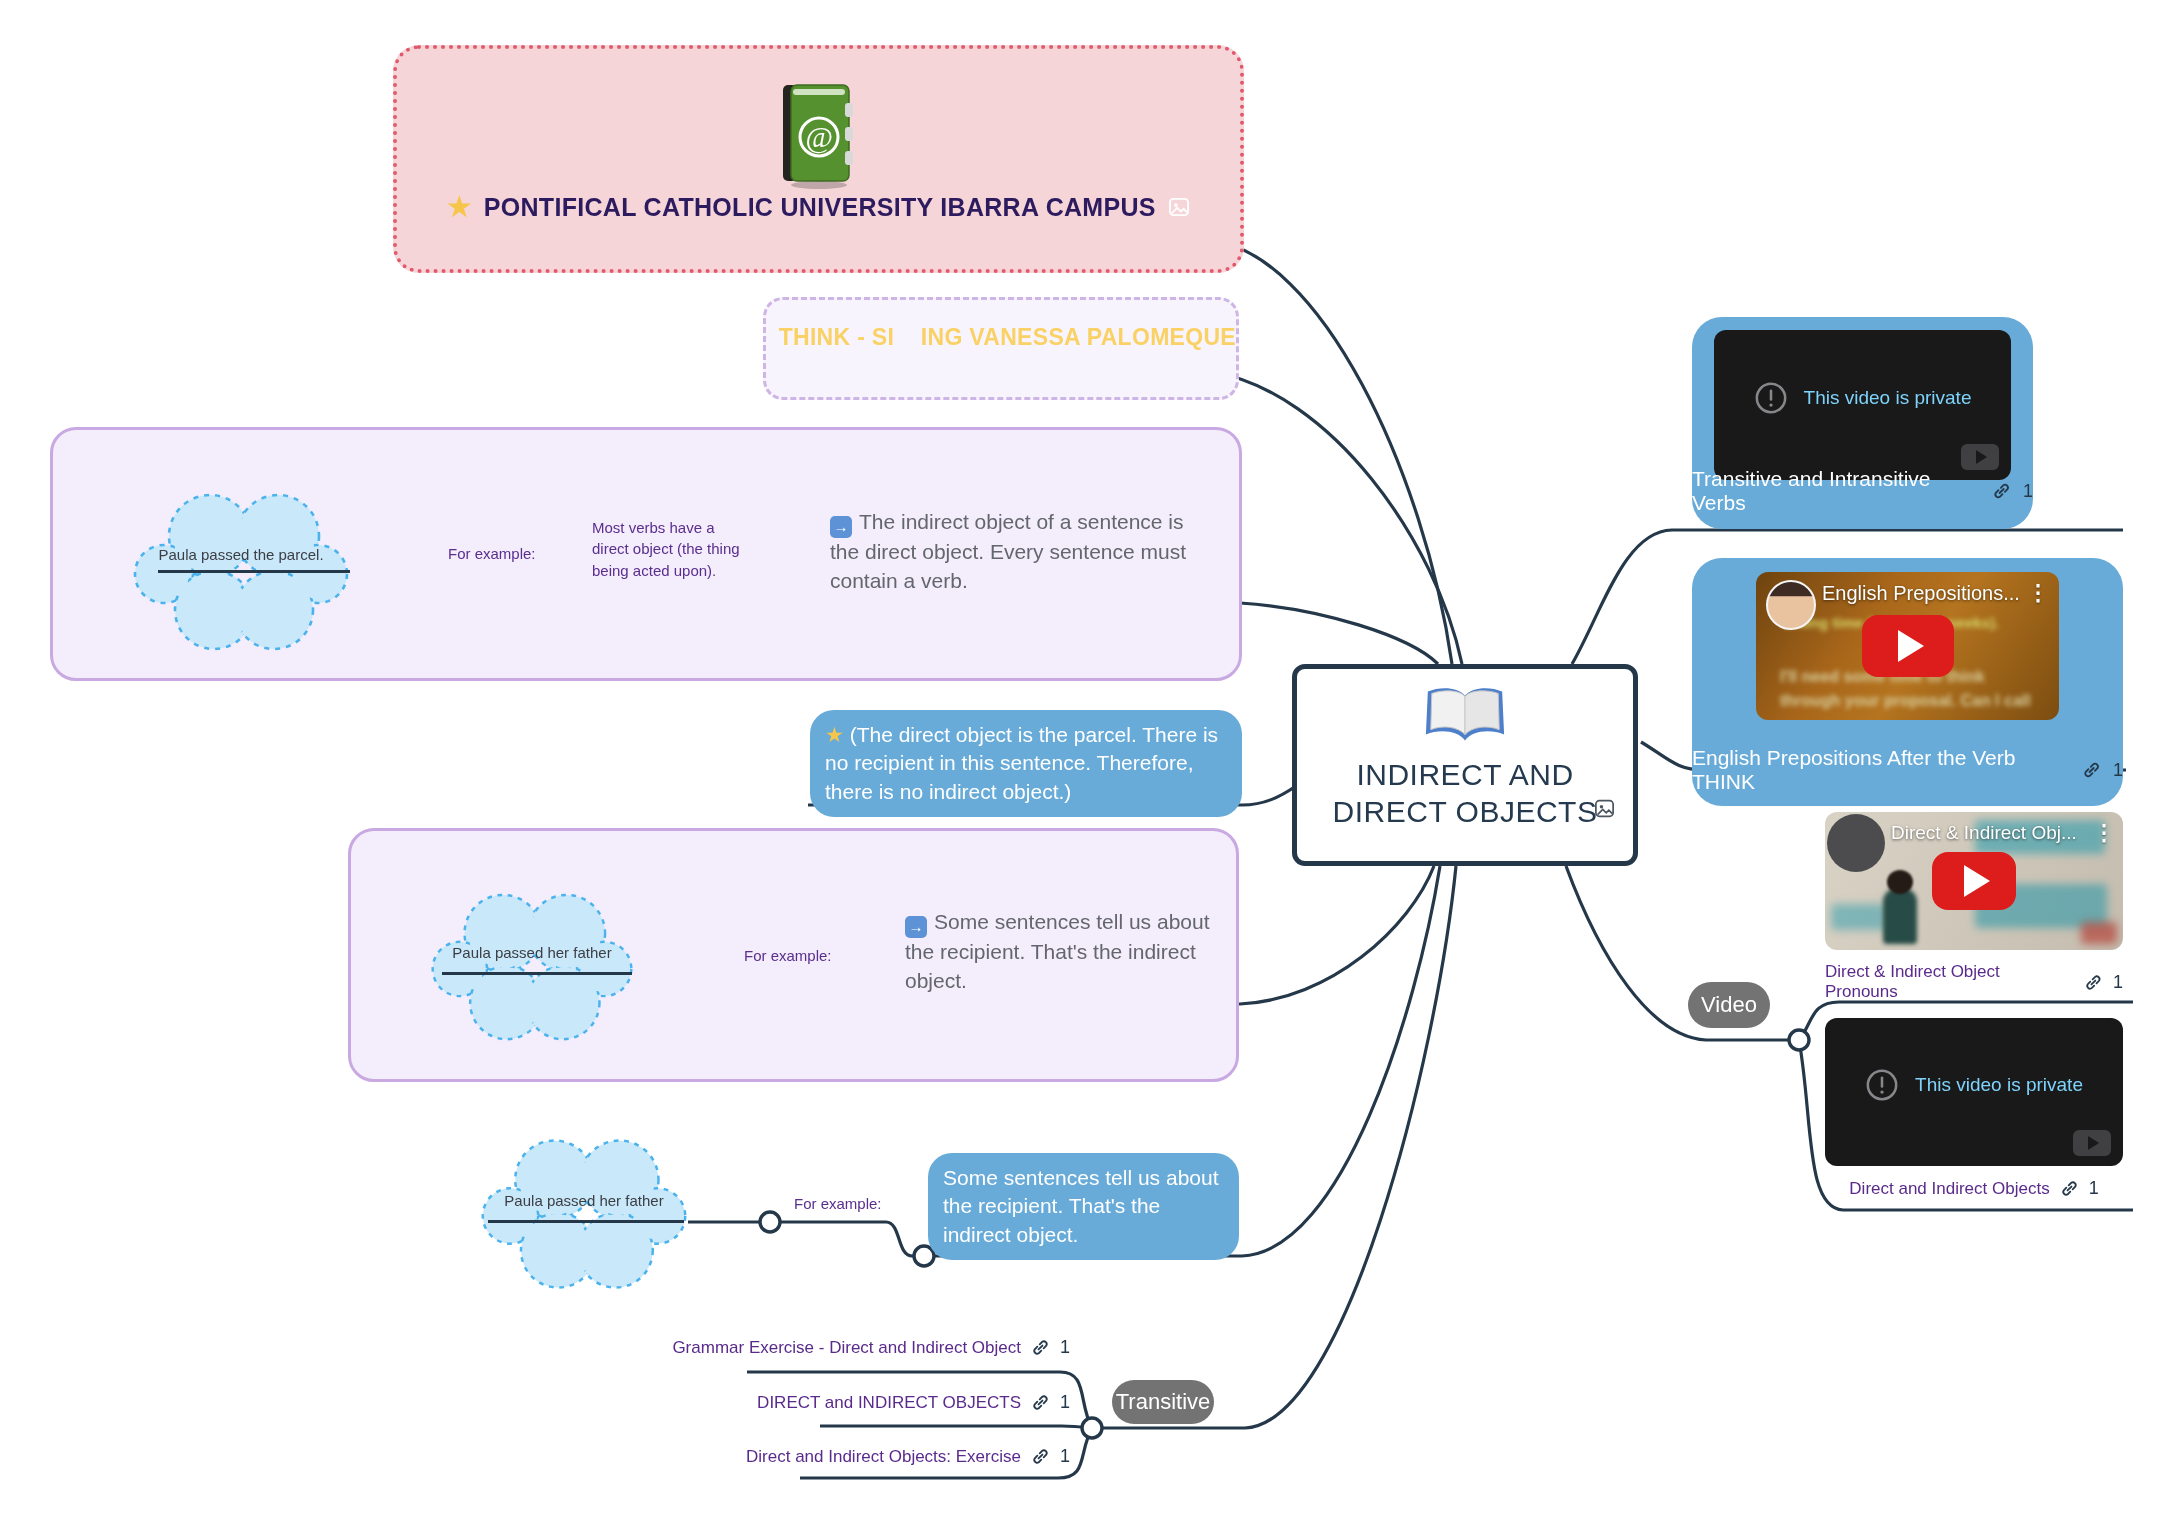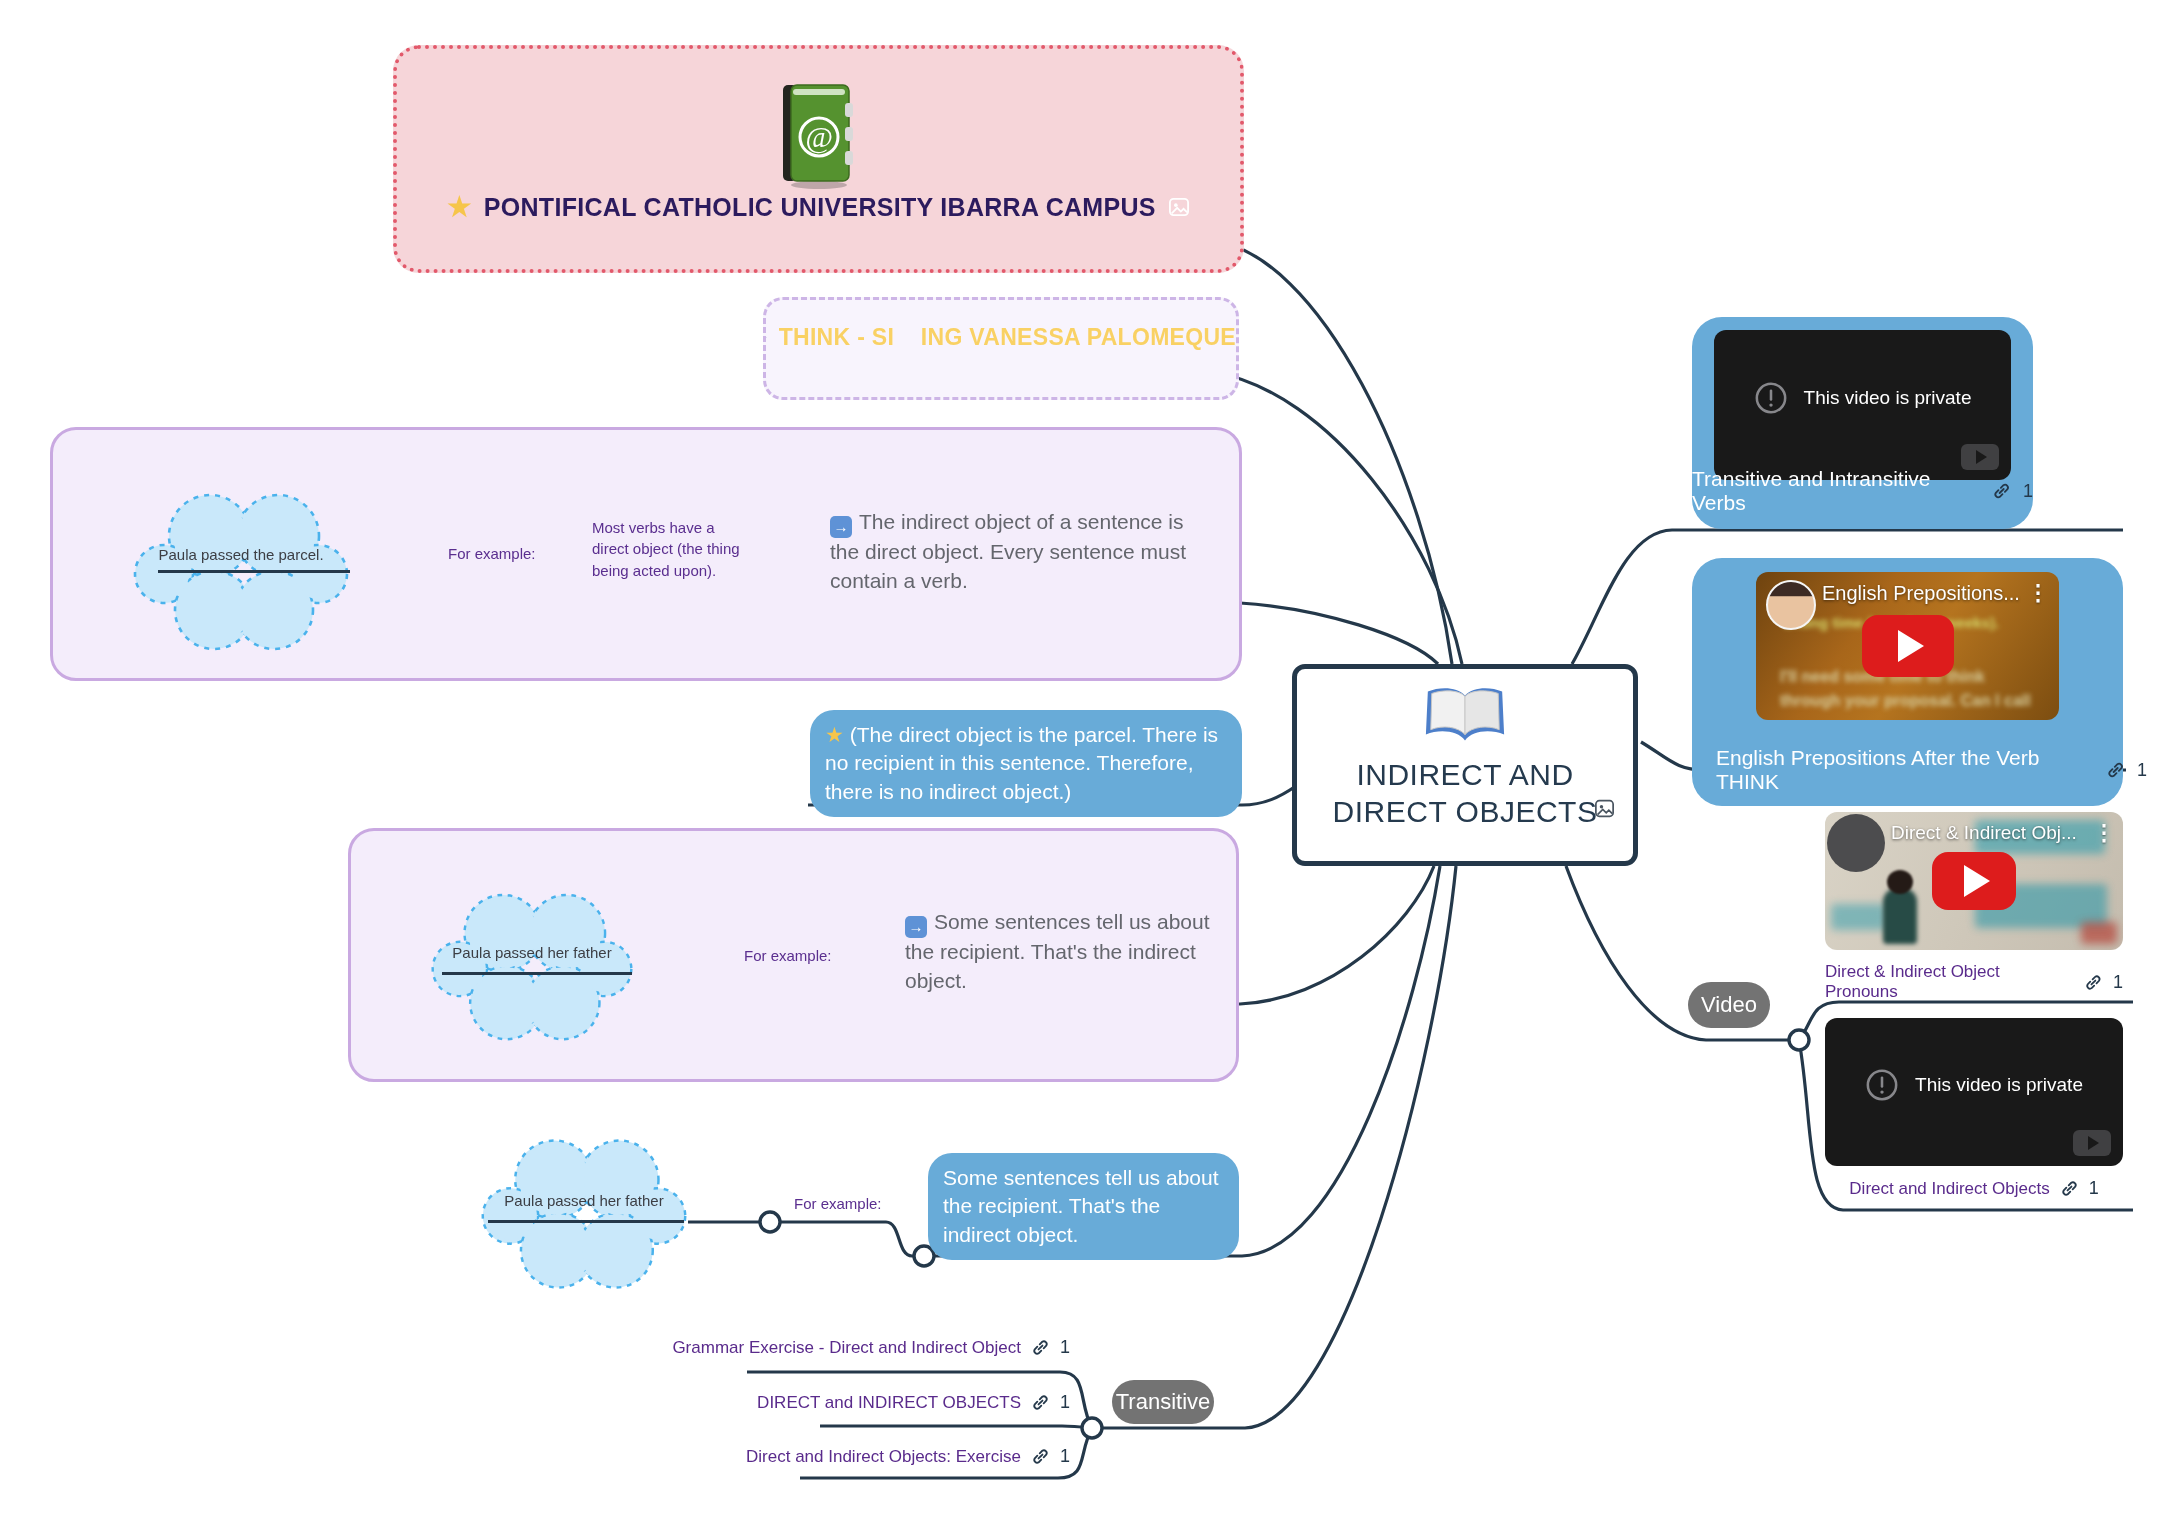--- a/index.html
+++ b/index.html
@@ -45,21 +45,21 @@
   .pill{background:#737373;border-radius:23px;color:#fff;display:flex;align-items:center;justify-content:center;font-size:22px;}
   .pill-video{left:1688px;top:982px;width:82px;height:46px;}
   .pill-ex{left:1112px;top:1380px;width:102px;height:44px;z-index:4;}
 
   .vbox{background:#68abd8;border-radius:30px;}
   .vbox1{left:1692px;top:317px;width:341px;height:212px;}
   .vbox2{left:1692px;top:558px;width:431px;height:248px;}
   .thumb{position:absolute;border-radius:12px;overflow:hidden;}
   .thumb.dark{background:#191919;}
   .priv-row{position:absolute;left:0;top:38%;width:100%;display:flex;align-items:center;justify-content:center;gap:16px;transform:translateY(-50%);
-            top:45%;color:#ffffff;font-size:19px;}
+            top:45%;color:#7dd3fc;font-size:19px;}
   .yt-badge{position:absolute;right:12px;bottom:10px;width:38px;height:26px;background:#404042;border-radius:6px;display:flex;align-items:center;justify-content:center;}
   .yt-badge .tri{width:0;height:0;border-left:11px solid #191919;border-top:7px solid transparent;border-bottom:7px solid transparent;margin-left:3px;}
   .vlabel{position:absolute;left:0;width:100%;display:flex;justify-content:center;align-items:center;gap:12px;color:#ffffff;font-size:21px;}
   .vlabel-sm{position:absolute;display:flex;justify-content:center;align-items:center;gap:10px;color:#5a2b8c;font-size:17px;}
   .lnum{color:#24384a;font-size:18px;}
 
   .ytplay{position:absolute;left:50%;top:50%;transform:translate(-50%,-50%);width:92px;height:62px;background:#dd1c1c;border-radius:16px;
           display:flex;align-items:center;justify-content:center;}
   .ytplay .tri{width:0;height:0;border-left:26px solid #ffffff;border-top:16px solid transparent;border-bottom:16px solid transparent;margin-left:6px;}
   .thumb-title{position:absolute;top:10px;color:#fff;font-size:20px;text-shadow:0 1px 3px rgba(0,0,0,.6);white-space:nowrap;}
@@ -279,21 +279,21 @@
       <div class="blurline" style="left:28px;top:42px;color:#d6d96a;font-size:15px;">a long time (e.g. days, weeks).</div>
       <div class="blurline" style="left:24px;top:96px;color:#d8cf9d;font-size:16px;">I'll need some time to think</div>
       <div class="blurline" style="left:24px;top:120px;color:#d8cf9d;font-size:16px;">through your proposal. Can I call</div>
       <div class="avatar" style="left:10px;top:8px;width:46px;height:46px;background:linear-gradient(#3d2b24 30%,#e9c3a0 32%);border:2px solid #f5f5f5;"></div>
       <div class="thumb-title" style="left:66px;">English Prepositions...</div>
       <div class="dots" style="right:10px;">⋮</div>
       <div class="ytplay">
           <div class="tri"></div>
         </div>
     </div>
-    <div class="vlabel" style="bottom:12px;margin-left:24px;">
+    <div class="vlabel" style="bottom:12px;">
       <span>English Prepositions After the Verb THINK</span>
       <svg width="20" height="20" viewBox="0 0 24 24">
         <path d="M9.5 14.5 L14.5 9.5 M8 11 l-3.2 3.2 a3.6 3.6 0 0 0 5 5 L13 16 M16 13 l3.2-3.2 a3.6 3.6 0 0 0-5-5 L11 8" stroke="#24384a" stroke-width="2.3" fill="none" stroke-linecap="round"></path>
       </svg>
       <span class="lnum">1</span>
     </div>
   </div>
 
   <div class="abs thumb board" style="left:1825px;top:812px;width:298px;height:138px;">
     <div class="blurblock" style="left:150px;top:8px;width:130px;height:34px;background:#3aa0ae;opacity:.65;"></div>

